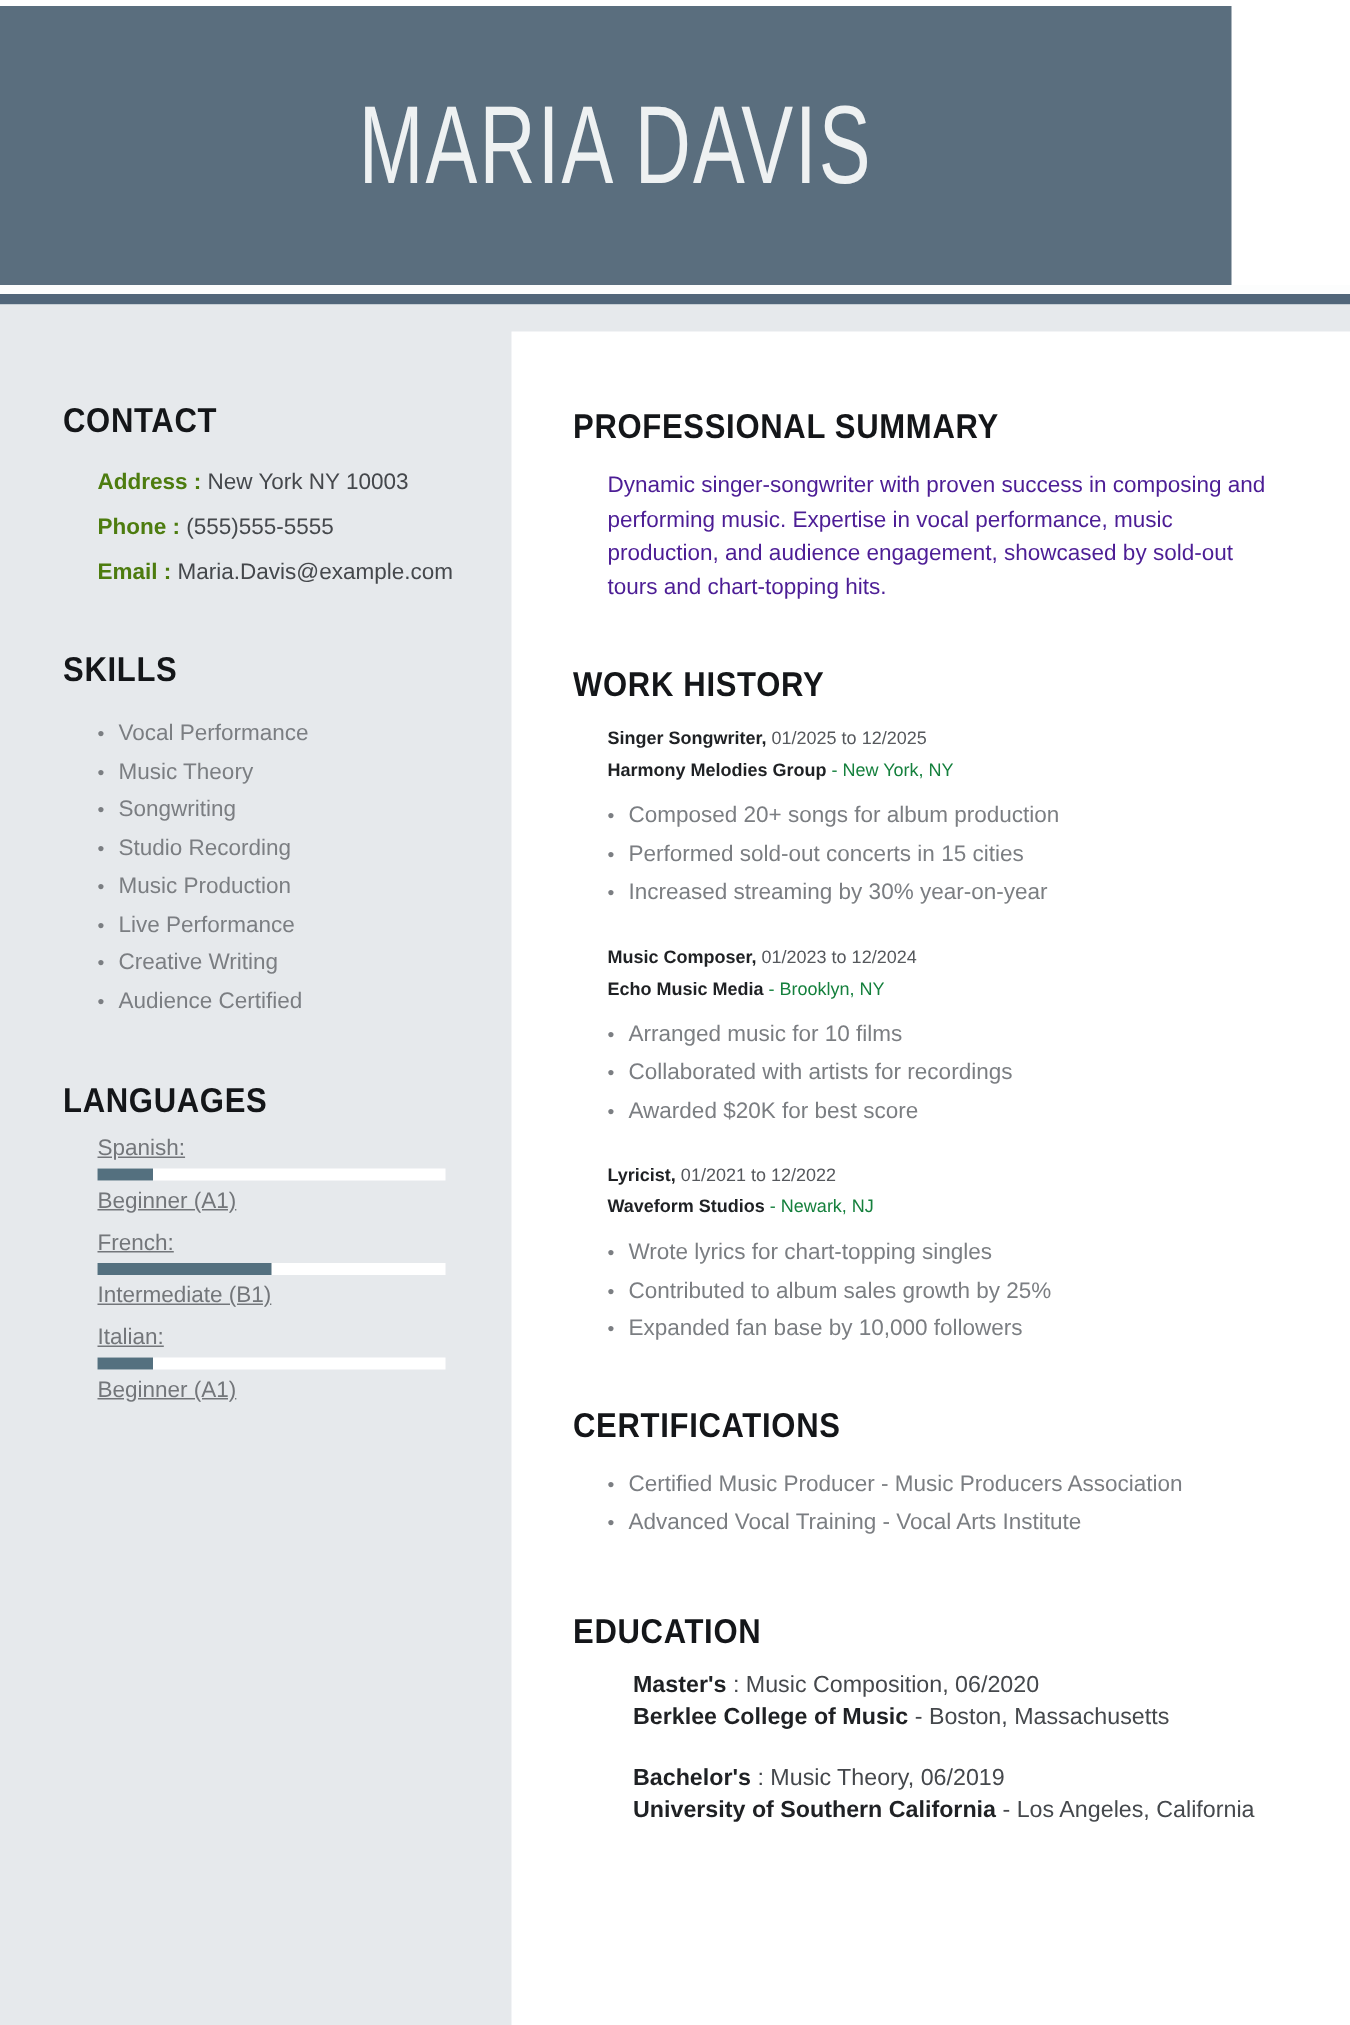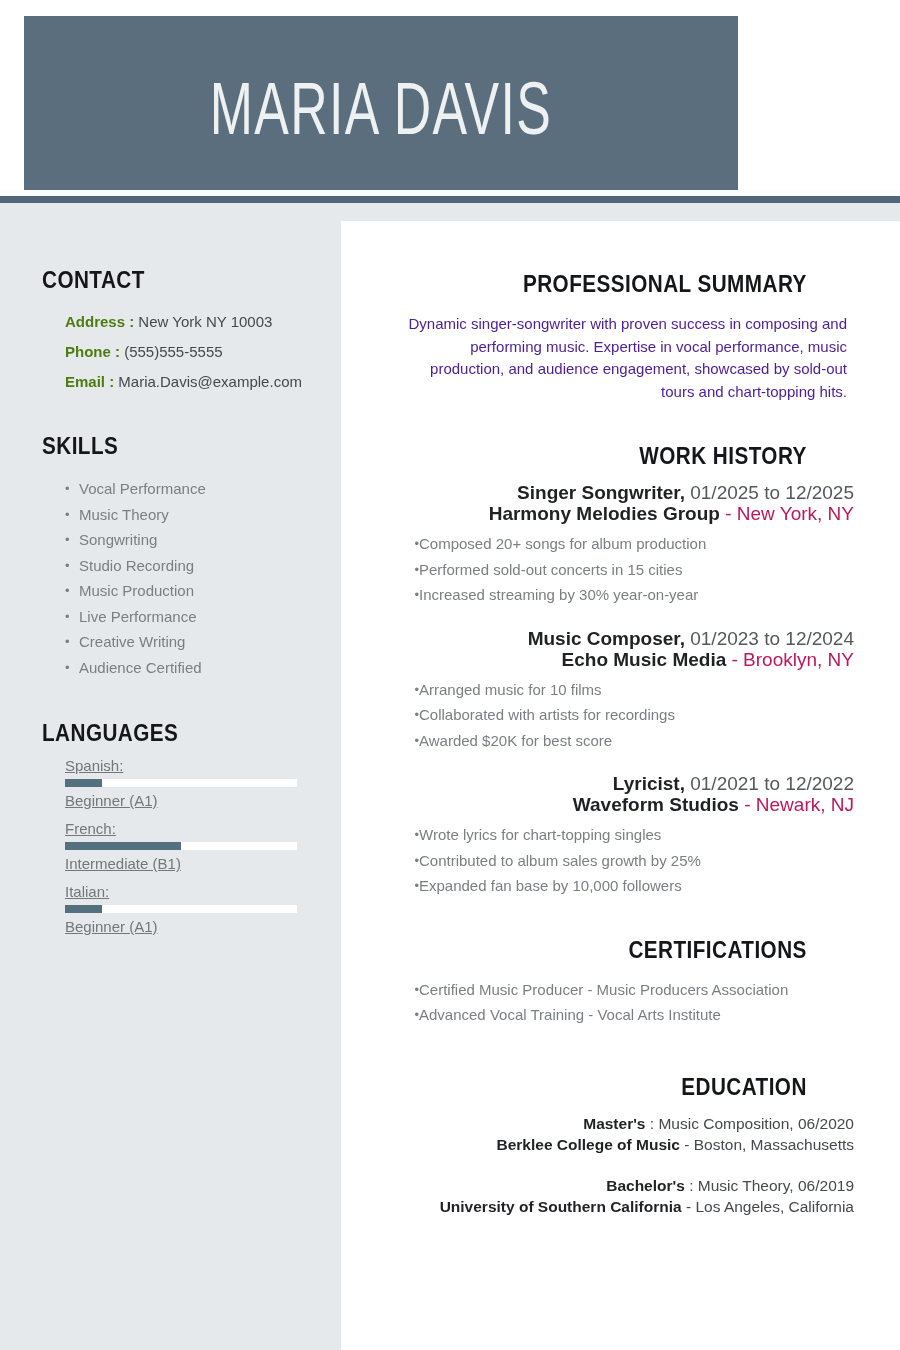--- a/index.html
+++ b/index.html
@@ -2,21 +2,21 @@
 <html><head>
 <meta charset="utf-8">
 <style>
   html,body{margin:0;padding:0;}
   body{
     width:900px;height:1350px;position:relative;background:#ffffff;
     font-family:"Liberation Sans", sans-serif;overflow:hidden;
     -webkit-font-smoothing:antialiased;
   }
   
-  .header{position:absolute;top:16px;left:0;width:714px;height:190px;background:var(--header-bg,#5a6e7e);margin-left:24px;}
+  .header{position:absolute;top:4px;left:0;width:821px;height:190px;background:var(--header-bg,#5a6e7e);}
   .header h1{
     margin:0;width:100%;text-align:center;line-height:186px;
     font-size:74px;font-weight:normal;letter-spacing:2px;color:#eef1f2;
     transform:scaleX(0.70);transform-origin:center;white-space:nowrap;
   }
   .line-white{position:absolute;top:190px;left:0;width:900px;height:6px;background:#fcfdfd;}
   .line-slate{position:absolute;top:196px;left:0;width:900px;height:7px;background:var(--divider,#51667a);}
   .page-bg{position:absolute;top:203px;left:0;width:900px;height:1147px;background:var(--sidebar-bg,#e6e9ec);}
   .main-panel{position:absolute;left:341px;top:221px;width:559px;height:1129px;background:#ffffff;}
 
@@ -42,28 +42,27 @@
   .langs-list{margin:9px 0 0 23px;}
   .lang-item{margin-bottom:9px;}
   .lang-name,.lang-level{font-size:15px;line-height:19px;color:#73767a;text-decoration:underline;}
   .lang-bar{width:232px;height:8px;background:var(--bar-track,#ffffff);margin:4px 0;}
   .lang-fill{height:8px;background:var(--bar-fill,#54707f);}
 
   
   .main{
     position:absolute;left:341px;top:221px;width:559px;box-sizing:border-box;
     padding:50px 46px 0 41px;
-    text-align:right;
   }
   .summary-text{margin:15px 0 0 23px;width:442px;font-size:15px;line-height:22.5px;color:#4c1d95;}
   .work-block h2{margin-top:40px;}
   .job{margin:12px 0 20px 23px;}
-  .job-line{font-size:19px;line-height:21px;color:#55585c;}
+  .job-line{font-size:12px;line-height:21px;color:#55585c;}
   .job-line b{color:#1f2124;}
-  .job-line .loc{color:#be185d;}
+  .job-line .loc{color:#15803d;}
   .job-bullets{margin-top:7px;}
   .certs-block h2{margin-top:38px;}
   .certs-list{margin:13px 0 0 23px;}
   .edu-block h2{margin-top:46px;}
   .edu-list{margin:12px 0 0 40px;}
   .edu-entry{margin-bottom:20px;}
   .edu-line{font-size:15.5px;line-height:21px;color:#45484c;}
   .edu-line b{color:#1f2124;}
 </style>
 </head>

